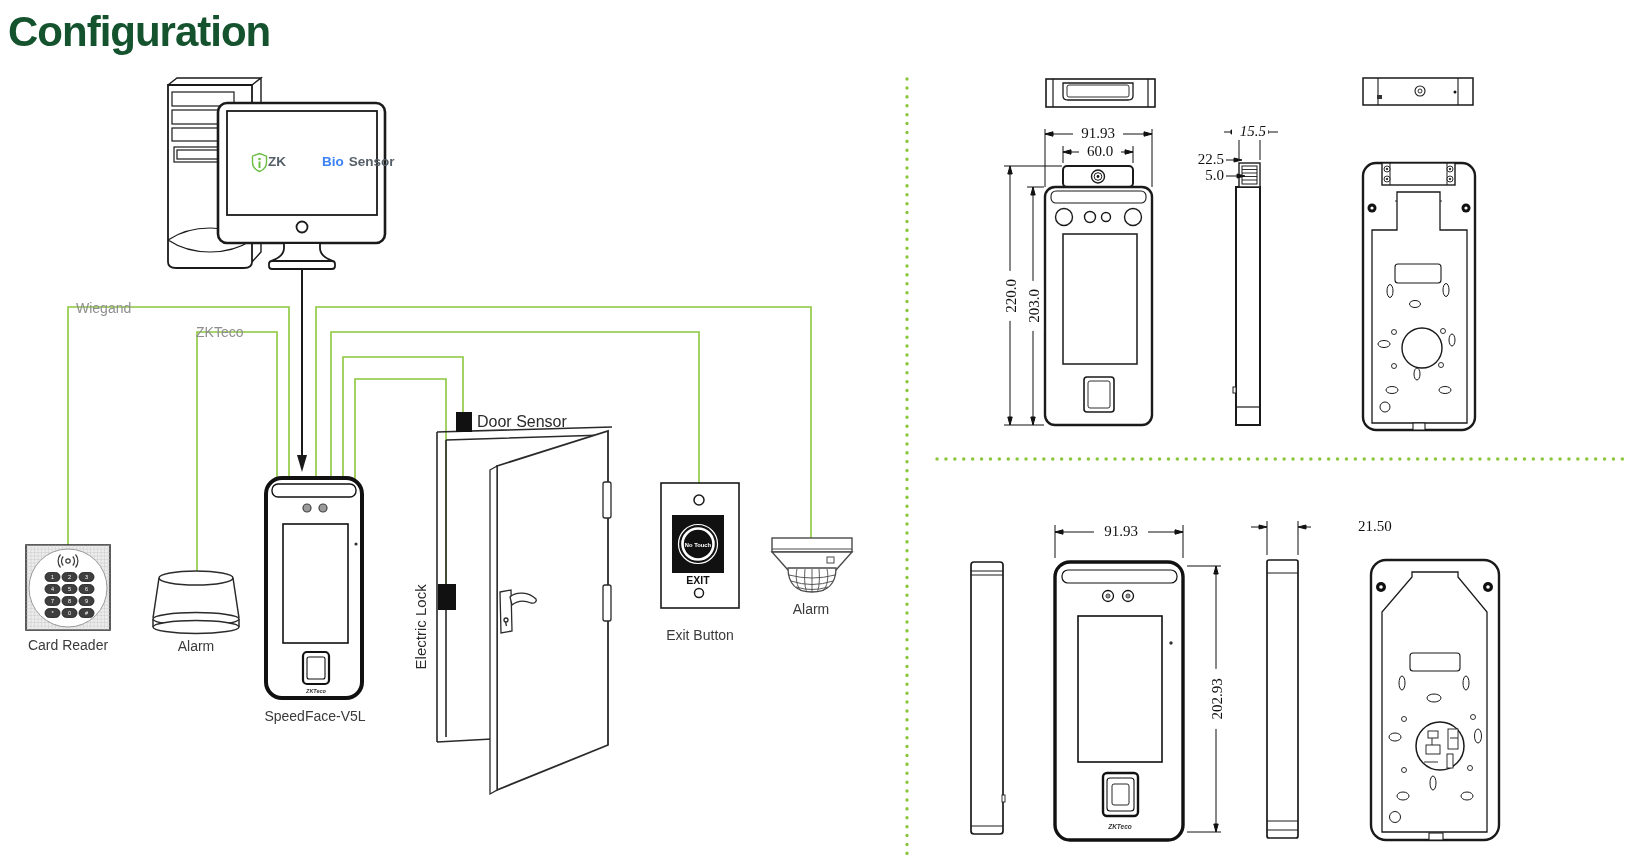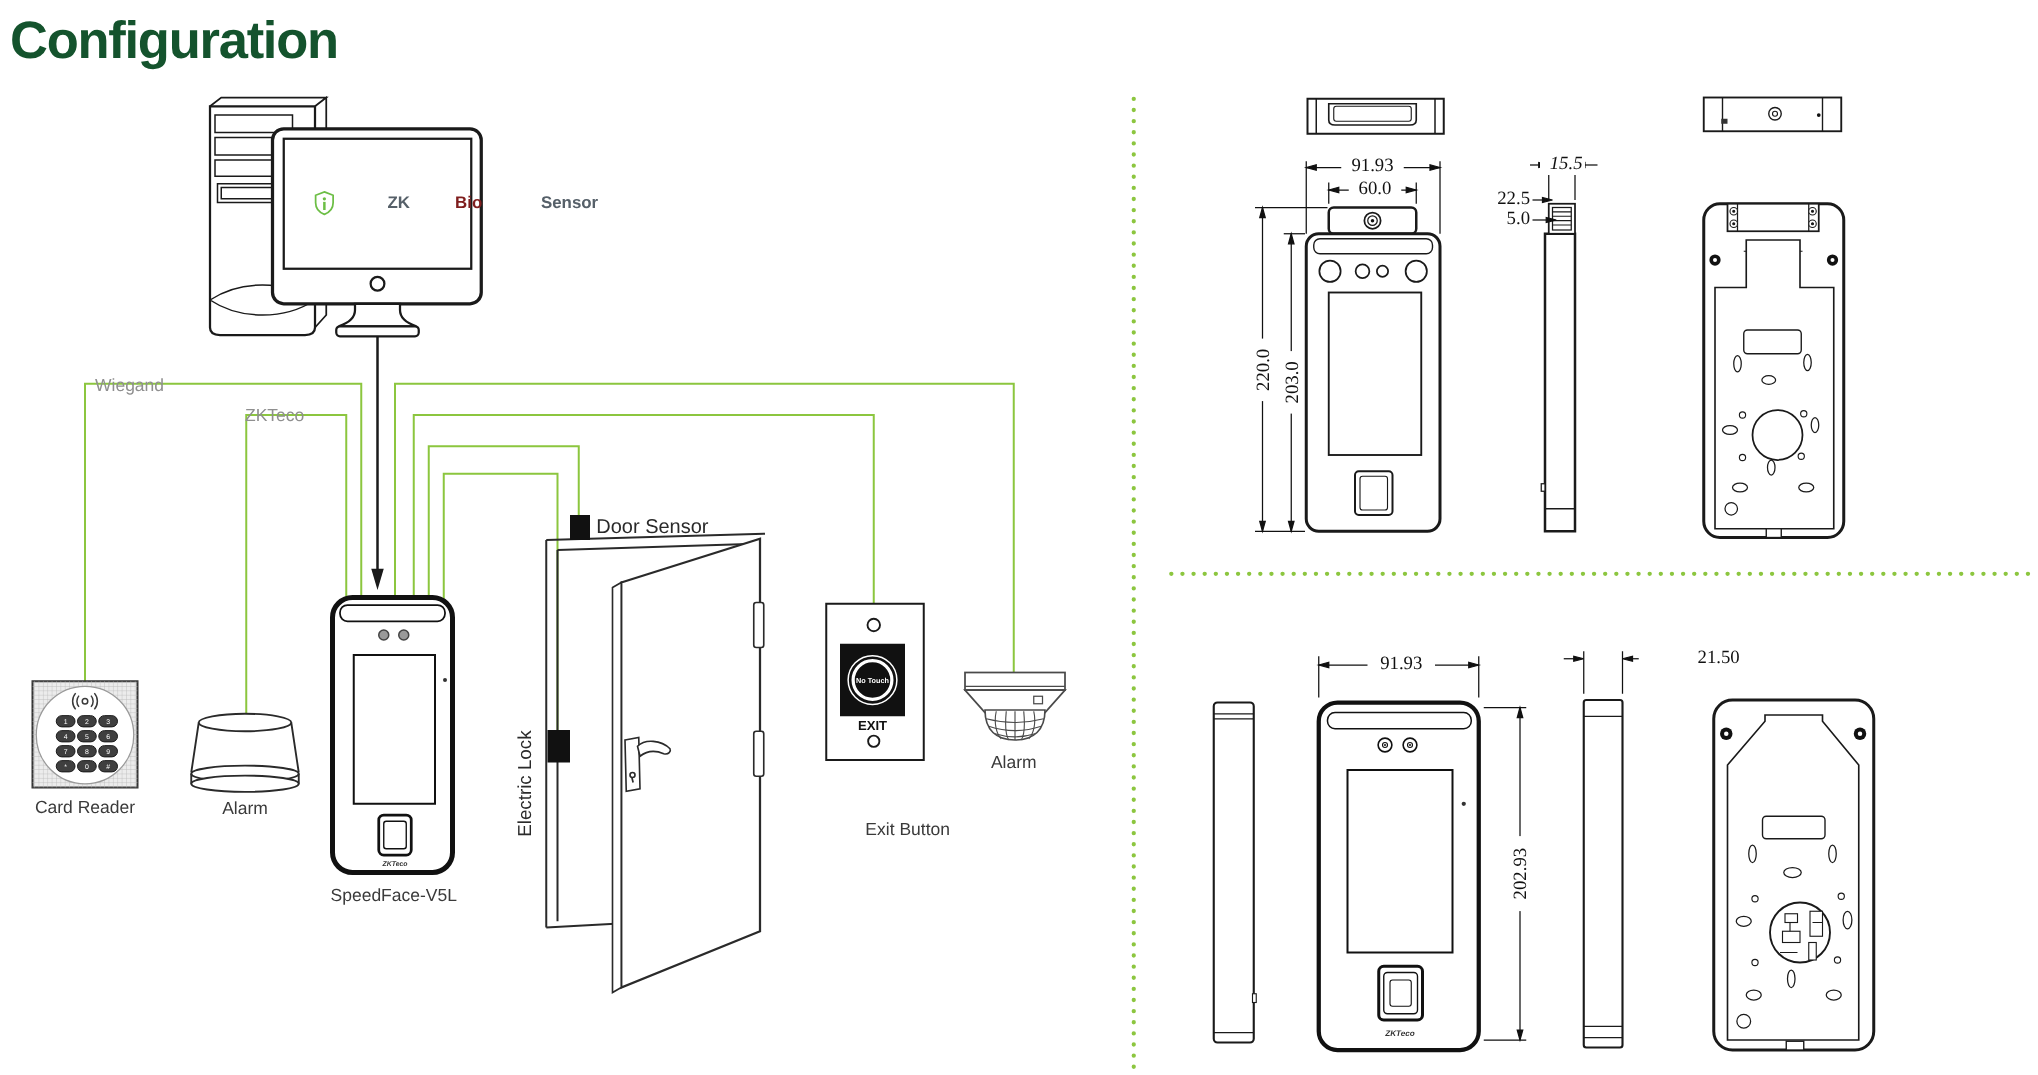--- a/index.html
+++ b/index.html
@@ -7,22 +7,22 @@
           font-family:"Liberation Sans",sans-serif;}
   svg{position:absolute;left:0;top:0;}
   .lbl{position:absolute;color:#3a3a3a;line-height:1.05;white-space:nowrap;}
   .title{font-size:42px;font-weight:bold;letter-spacing:-1px;}
   .gray{color:#8f8f8f;font-size:14px;}
   .devlbl{font-size:14px;text-align:center;}
   .dim{font-family:"Liberation Serif",serif;font-size:15px;color:#111;background:#fff;
        text-align:center;padding:0 2px;}
   .rot{transform:rotate(-90deg);transform-origin:center;}
   .logo-row{position:absolute;display:flex;align-items:center;font-size:13.5px;font-weight:bold;}
-  .logo-dark{color:#566069;padding-left:42px;}
-  .logo-green{color:#7f1d1d;padding-left:36px;}
+  .logo-dark{color:#566069;}
+  .logo-green{color:#3b82f6;padding-left:36px;}
   .sp{width:5px;display:inline-block;}
 </style>
 </head>
 <body>
 
 <div class="canvas">
 
 <svg width="1630" height="860" viewBox="0 0 1630 860">
   <defs>
     <pattern id="grid" width="3.5" height="3.5" patternUnits="userSpaceOnUse">
@@ -378,21 +378,21 @@
 </div>
 
 <span class="lbl gray" style="left:76px;top:301px;">Wiegand</span>
 <span class="lbl gray" style="left:196px;top:325px;">ZKTeco</span>
 
 <span class="lbl devlbl" style="left:8px;top:638px;width:120px;">Card Reader</span>
 <span class="lbl devlbl" style="left:146px;top:639px;width:100px;">Alarm</span>
 <span class="lbl devlbl" style="left:235px;top:709px;width:160px;">SpeedFace-V5L</span>
 <span class="lbl" style="left:477px;top:414px;font-size:16px;color:#2a2a2a;">Door Sensor</span>
 <span class="lbl rot" style="left:375px;top:619px;width:92px;font-size:15px;color:#2a2a2a;text-align:center;">Electric Lock</span>
-<span class="lbl devlbl" style="left:640px;top:656px;width:120px;text-align:right;">Exit Button</span>
+<span class="lbl devlbl" style="left:640px;top:628px;width:120px;">Exit Button</span>
 <span class="lbl devlbl" style="left:761px;top:602px;width:100px;">Alarm</span>
 
 <span class="lbl dim" style="left:1073px;top:126px;width:46px;">91.93</span>
 <span class="lbl dim" style="left:1079px;top:144px;width:38px;">60.0</span>
 <span class="lbl dim rot" style="left:987px;top:288px;width:46px;">220.0</span>
 <span class="lbl dim rot" style="left:1010px;top:298px;width:46px;">203.0</span>
 <span class="lbl dim" style="left:1232px;top:124px;width:32px;text-align:right;font-style:italic;">15.5</span>
 <span class="lbl dim" style="left:1190px;top:152px;width:32px;text-align:right;">22.5</span>
 <span class="lbl dim" style="left:1196px;top:168px;width:26px;text-align:right;">5.0</span>
 <span class="lbl dim" style="left:1094px;top:524px;width:50px;">91.93</span>

